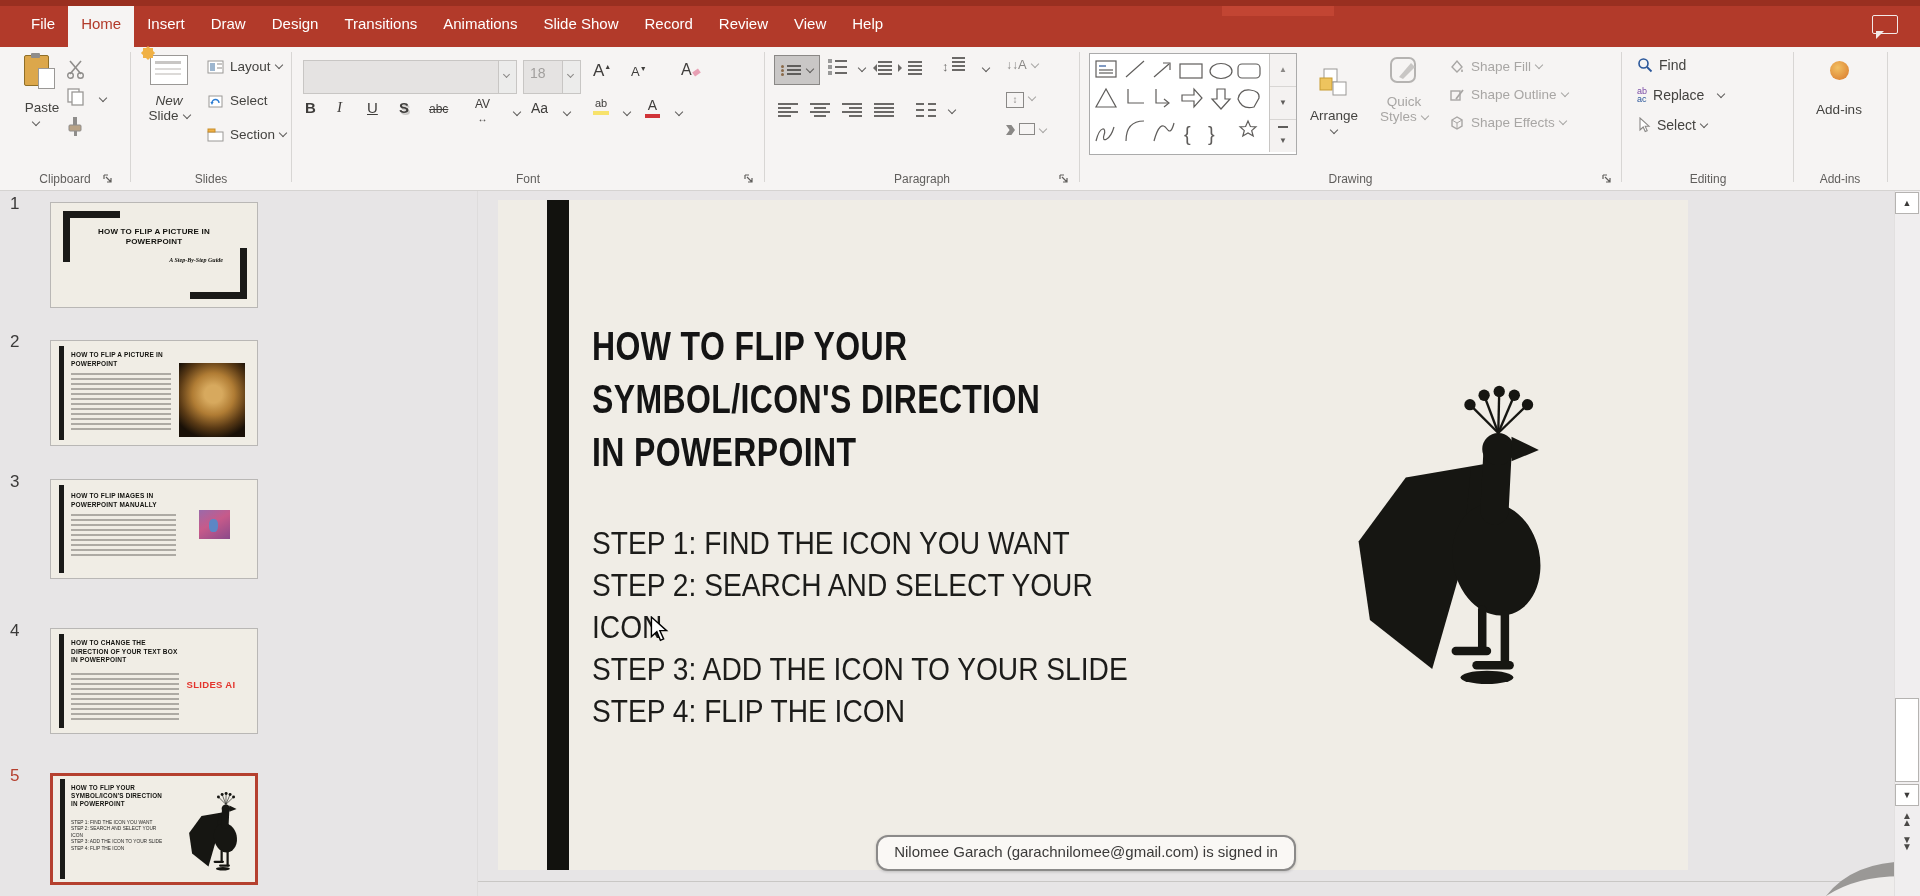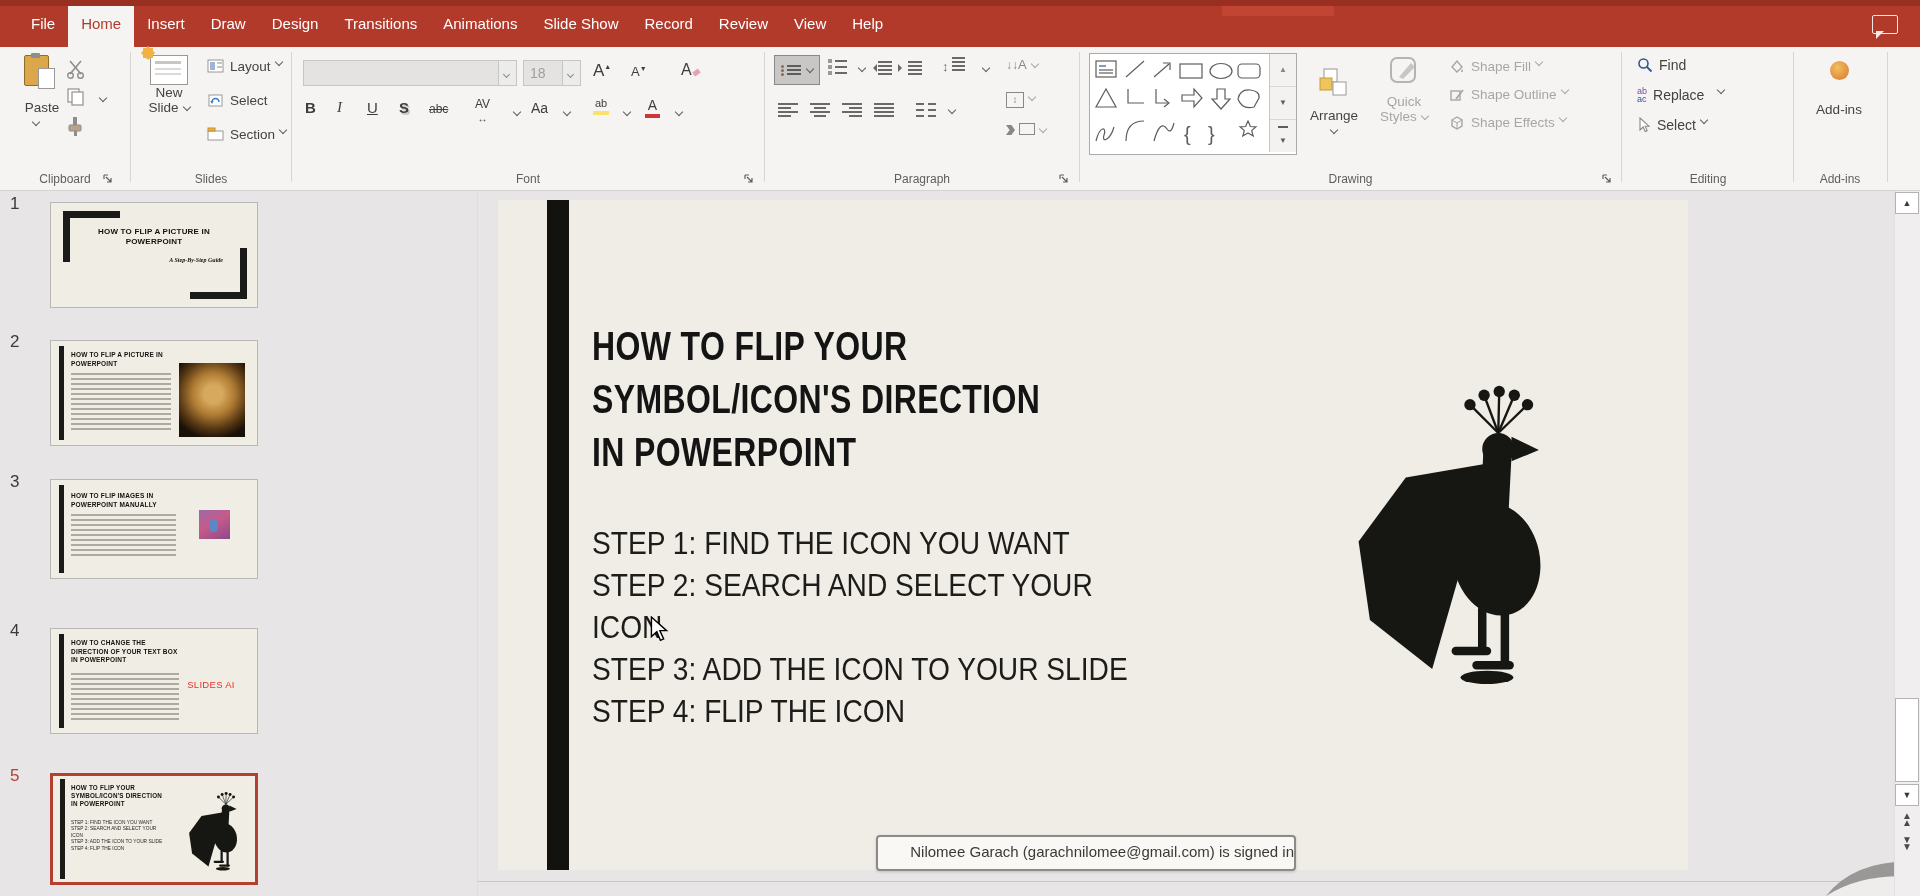--- a/index.html
+++ b/index.html
@@ -21,24 +21,24 @@
   .ribbon{position:absolute;left:0;top:47px;width:1920px;height:144px;background:#f6f4f3;border-bottom:1px solid #d5d3d1;box-sizing:border-box;}
   .vdiv{position:absolute;top:5px;height:130px;width:1px;background:#d8d6d4;}
   .grp{position:absolute;top:0;height:143px;}
   .grplabel{position:absolute;bottom:4px;left:0;right:0;text-align:center;font-size:12px;color:#605e5c;}
   .launcher{position:absolute;bottom:5px;}
   .btxt{font-size:13.5px;color:#444340;}
   .gray, .gray *{color:#a8a6a4 !important;}
   .bigbtn{position:absolute;text-align:center;font-size:13.5px;color:#444340;}
   .chev{display:inline-block;width:5px;height:5px;border-right:1.4px solid #5f5d5b;border-bottom:1.4px solid #5f5d5b;transform:rotate(45deg);vertical-align:middle;margin:0 0 3px 5px;}
   .chev.g{border-color:#a8a6a4;}
-  .rowbtn{position:absolute;display:flex;align-items:flex-start;white-space:nowrap;}
+  .rowbtn{position:absolute;display:flex;align-items:center;white-space:nowrap;}
   .rowbtn .ic{margin-right:6px;}
   
-  .combo{position:absolute;height:26px;background:#e5e3e2;border:1px solid #c8c6c4;box-sizing:border-box;}
+  .combo{position:absolute;height:34px;background:#e5e3e2;border:1px solid #c8c6c4;box-sizing:border-box;}
   .combo .dd{position:absolute;right:0;top:0;bottom:0;width:17px;border-left:1px solid #c8c6c4;background:#ececeb;}
   .combo .dd i{position:absolute;left:5px;top:11px;width:4px;height:4px;border-right:1.2px solid #8a8886;border-bottom:1.2px solid #8a8886;transform:rotate(45deg);}
   .combo .val{position:absolute;left:6px;top:4px;font-size:14px;color:#a19f9d;}
   
   .gbtn{position:absolute;font-size:15px;color:#3f3d3b;text-align:center;}
   
   .clip-base{position:relative;width:23px;height:29px;background:#dca74b;border:1px solid #8f6f28;border-radius:2px;margin:0 auto;}
   .clip-top{position:absolute;left:6px;top:-3px;width:9px;height:5px;background:#8f8d8b;border-radius:1px;}
   .clip-page{position:absolute;right:-7px;bottom:-4px;width:15px;height:19px;background:#fff;border:1px solid #9a9896;}
   
@@ -62,21 +62,21 @@
   .ttitle{position:absolute;font-weight:bold;color:#12120e;letter-spacing:.2px;}
   
   .slide{position:absolute;left:498px;top:9px;width:1190px;height:670px;background:#f0ede6;}
   .slide-bar{position:absolute;left:49px;top:0;width:22px;height:670px;background:#12120e;}
   .stitle{position:absolute;left:94px;top:120px;width:760px;transform:scaleX(.78);transform-origin:0 0;
           font-weight:bold;font-size:41px;line-height:53px;color:#141414;letter-spacing:.5px;}
   .ssteps{position:absolute;left:94px;top:322px;width:700px;transform:scaleX(.88);transform-origin:0 0;
           font-size:32px;line-height:42px;color:#1c1c1a;}
   
   .tooltip{position:absolute;left:876px;top:644px;width:416px;height:32px;background:#faf8f5;border:2px solid #8b8a89;
-           border-radius:4px;font-size:15px;color:#3b3a39;text-align:right;line-height:30px;z-index:60;box-shadow:0 1px 3px rgba(0,0,0,.18);}
+           border-radius:12px;font-size:15px;color:#3b3a39;text-align:center;line-height:30px;z-index:60;box-shadow:0 1px 3px rgba(0,0,0,.18);}
   
   .sb-track{position:absolute;left:1894px;top:191px;width:26px;height:705px;background:#f0eeef;border-left:1px solid #e2e0e0;}
   .sb-btn{position:absolute;left:1895px;width:24px;height:22px;background:#fff;border:1px solid #b5b3b1;box-sizing:border-box;
           text-align:center;font-size:9px;line-height:20px;color:#3b3a39;}
   .sb-thumb{position:absolute;left:1895px;top:698px;width:24px;height:84px;background:#fff;border:1px solid #b5b3b1;box-sizing:border-box;}
   .dblchev{position:absolute;left:1898px;width:18px;text-align:center;font-size:10px;line-height:7px;color:#4a4947;}
   .collapse{position:absolute;left:1897px;top:172px;width:10px;height:10px;}
   .collapse i{display:block;width:8px;height:8px;border-left:1.7px solid #4a4947;border-top:1.7px solid #4a4947;transform:rotate(45deg);margin-top:3px;}
   .hline{position:absolute;left:478px;top:690px;width:1416px;height:1px;background:#c9c7c5;}
   .pane-div{position:absolute;left:477px;top:0;width:1px;height:705px;background:#dedcdc;}
@@ -194,21 +194,21 @@
 
     <div class="grp" style="left:131px;width:160px;">
       <div class="bigbtn" style="left:8px;top:8px;width:60px;">
         <div style="position:relative;width:36px;height:28px;margin:0 auto;background:#fff;border:1px solid #9a9896;">
           <div style="position:absolute;left:4px;top:5px;width:26px;height:3px;background:#c8c6c4;"></div>
           <div style="position:absolute;left:4px;top:12px;width:26px;height:2px;background:#dcdad8;"></div>
           <div style="position:absolute;left:4px;top:17px;width:26px;height:2px;background:#dcdad8;"></div>
           <div style="position:absolute;left:-8px;top:-8px;width:10px;height:10px;background:#f0b145;transform:rotate(45deg);"></div>
           <div style="position:absolute;left:-8px;top:-8px;width:10px;height:10px;background:#f0b145;"></div>
         </div>
-        <div style="">New</div>
+        <div style="margin-top:8px;font-style:italic;">New</div>
         <div><span>Slide</span><span class="chev"></span></div>
       </div>
       <div class="rowbtn btxt" style="left:76px;top:12px;">
         <svg class="ic" width="17" height="14" viewBox="0 0 17 14">
           <rect x="1" y="1" width="15" height="12" fill="#fff" stroke="#9a9896"></rect>
           <rect x="3" y="3" width="5" height="8" fill="#9db6cf"></rect>
           <rect x="10" y="3" width="5" height="2" fill="#c8c6c4"></rect>
           <rect x="10" y="7" width="5" height="2" fill="#c8c6c4"></rect>
         </svg>
         <span>Layout</span>
@@ -497,21 +497,21 @@
       <div class="tlines" style="left:20px;top:34px;width:105px;height:42px;"></div>
       <div class="purimg" style="position:absolute;left:148px;top:30px;width:31px;height:29px;">
         <div style="position:absolute;left:10px;top:9px;width:9px;height:13px;background:#5d86c5;border-radius:40%;"></div>
       </div>
     </div>
 
     <div class="thumb" style="top:437px;height:106px;">
       <div class="tbar" style="left:8px;top:5px;width:5px;height:94px;"></div>
       <div class="ttitle" style="left:20px;top:10px;width:112px;font-size:6.5px;line-height:8.5px;">HOW TO CHANGE THE DIRECTION OF YOUR TEXT BOX IN POWERPOINT</div>
       <div class="tlines" style="left:20px;top:44px;width:108px;height:50px;"></div>
-      <div style="position:absolute;left:118px;top:50px;width:84px;text-align:center;font-size:9.5px;font-weight:normal;color:#e3342c;letter-spacing:.3px;">SLIDES AI</div>
+      <div style="position:absolute;left:118px;top:50px;width:84px;text-align:center;font-size:9.5px;font-weight:bold;color:#e3342c;letter-spacing:.3px;">SLIDES AI</div>
     </div>
 
     <div class="thumb sel" style="top:582px;height:112px;">
       <div class="tbar" style="left:7px;top:3px;width:5px;height:100px;"></div>
       <div class="ttitle" style="left:18px;top:8px;width:94px;font-size:6.3px;line-height:8.2px;">HOW TO FLIP YOUR SYMBOL/ICON'S DIRECTION IN POWERPOINT</div>
       <div class="ministeps" style="position:absolute;left:18px;top:44px;font-size:4.8px;line-height:6.4px;color:#2a2a28;">
         <div>STEP 1: FIND THE ICON YOU WANT</div>
         <div>STEP 2: SEARCH AND SELECT YOUR</div>
         <div>ICON</div>
         <div>STEP 3: ADD THE ICON TO YOUR SLIDE</div>

